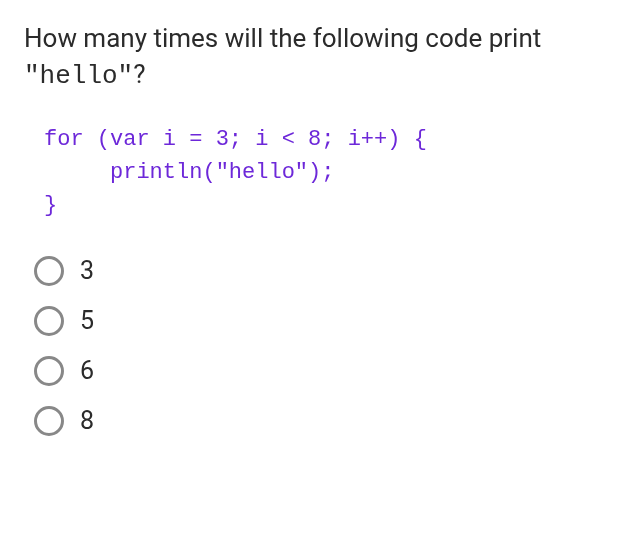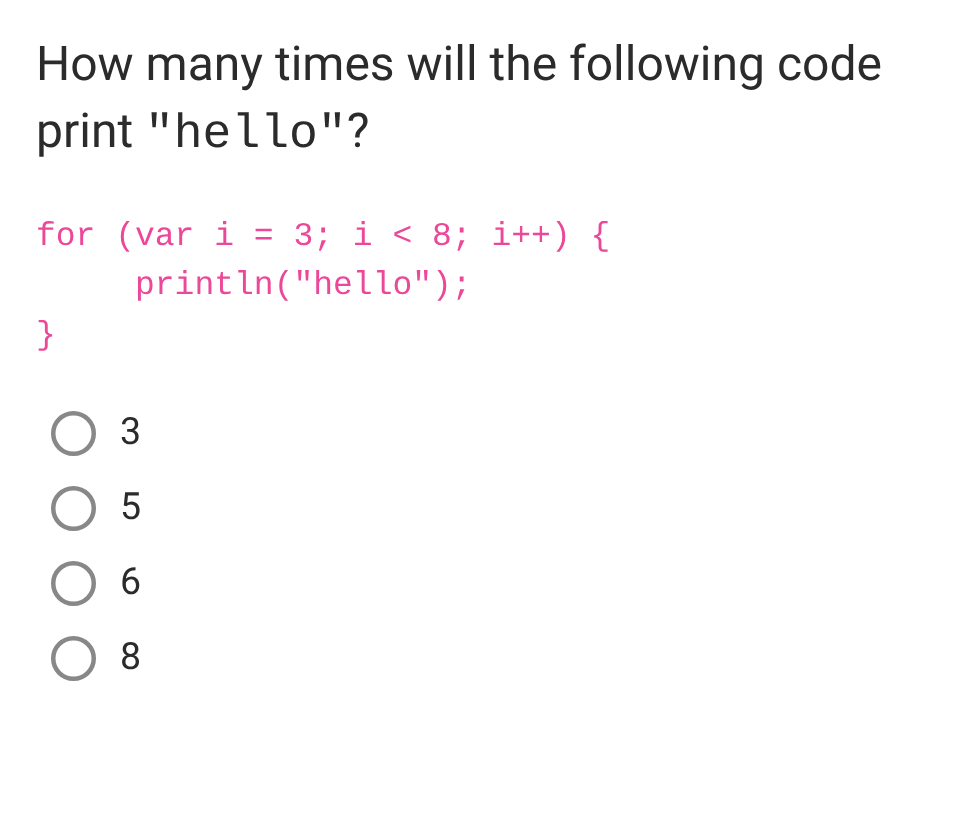--- a/index.html
+++ b/index.html
@@ -9,35 +9,36 @@
     }
     body {
       width: 636px;
       height: 543px;
       background: white;
       font-family: -apple-system, BlinkMacSystemFont, "Segoe UI", Roboto, Helvetica, Arial, sans-serif;
       padding: 20px 24px;
       color: #2b2b2b;
     }
     .question {
-      font-size: 32px;
+      font-size: 26px;
       line-height: 1.4;
       margin-bottom: 28px;
       color: #2b2b2b;
     }
     .question .mono {
       font-family: "Courier New", Courier, monospace;
     }
     .code-block {
       font-family: "Courier New", Courier, monospace;
       font-size: 22px;
       line-height: 1.5;
       white-space: pre;
-      color: #ec4899;
+      color: #6d28d9;
       margin-bottom: 34px;
+      margin-left: 20px;
     }
     .options {
       display: flex;
       flex-direction: column;
       gap: 20px;
       padding-left: 10px;
     }
     .option {
       display: flex;
       align-items: center;

